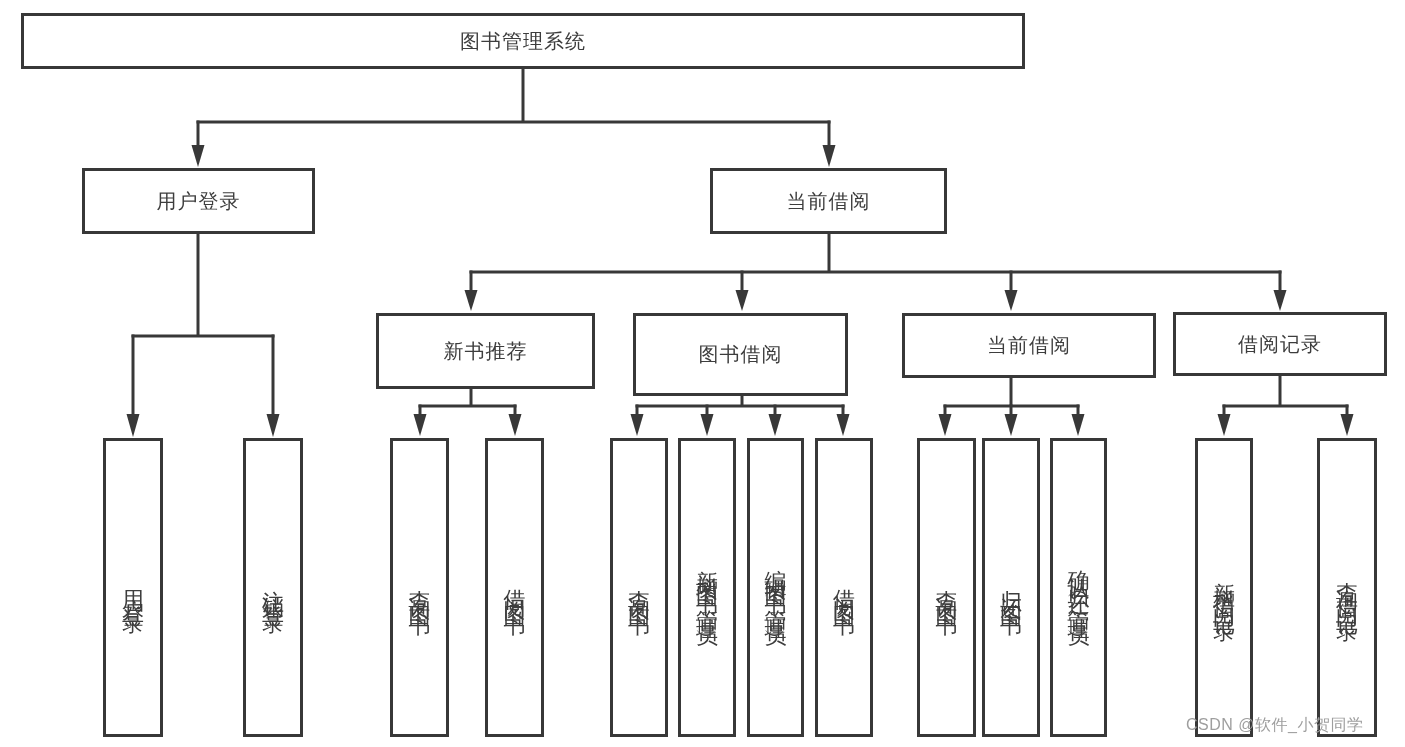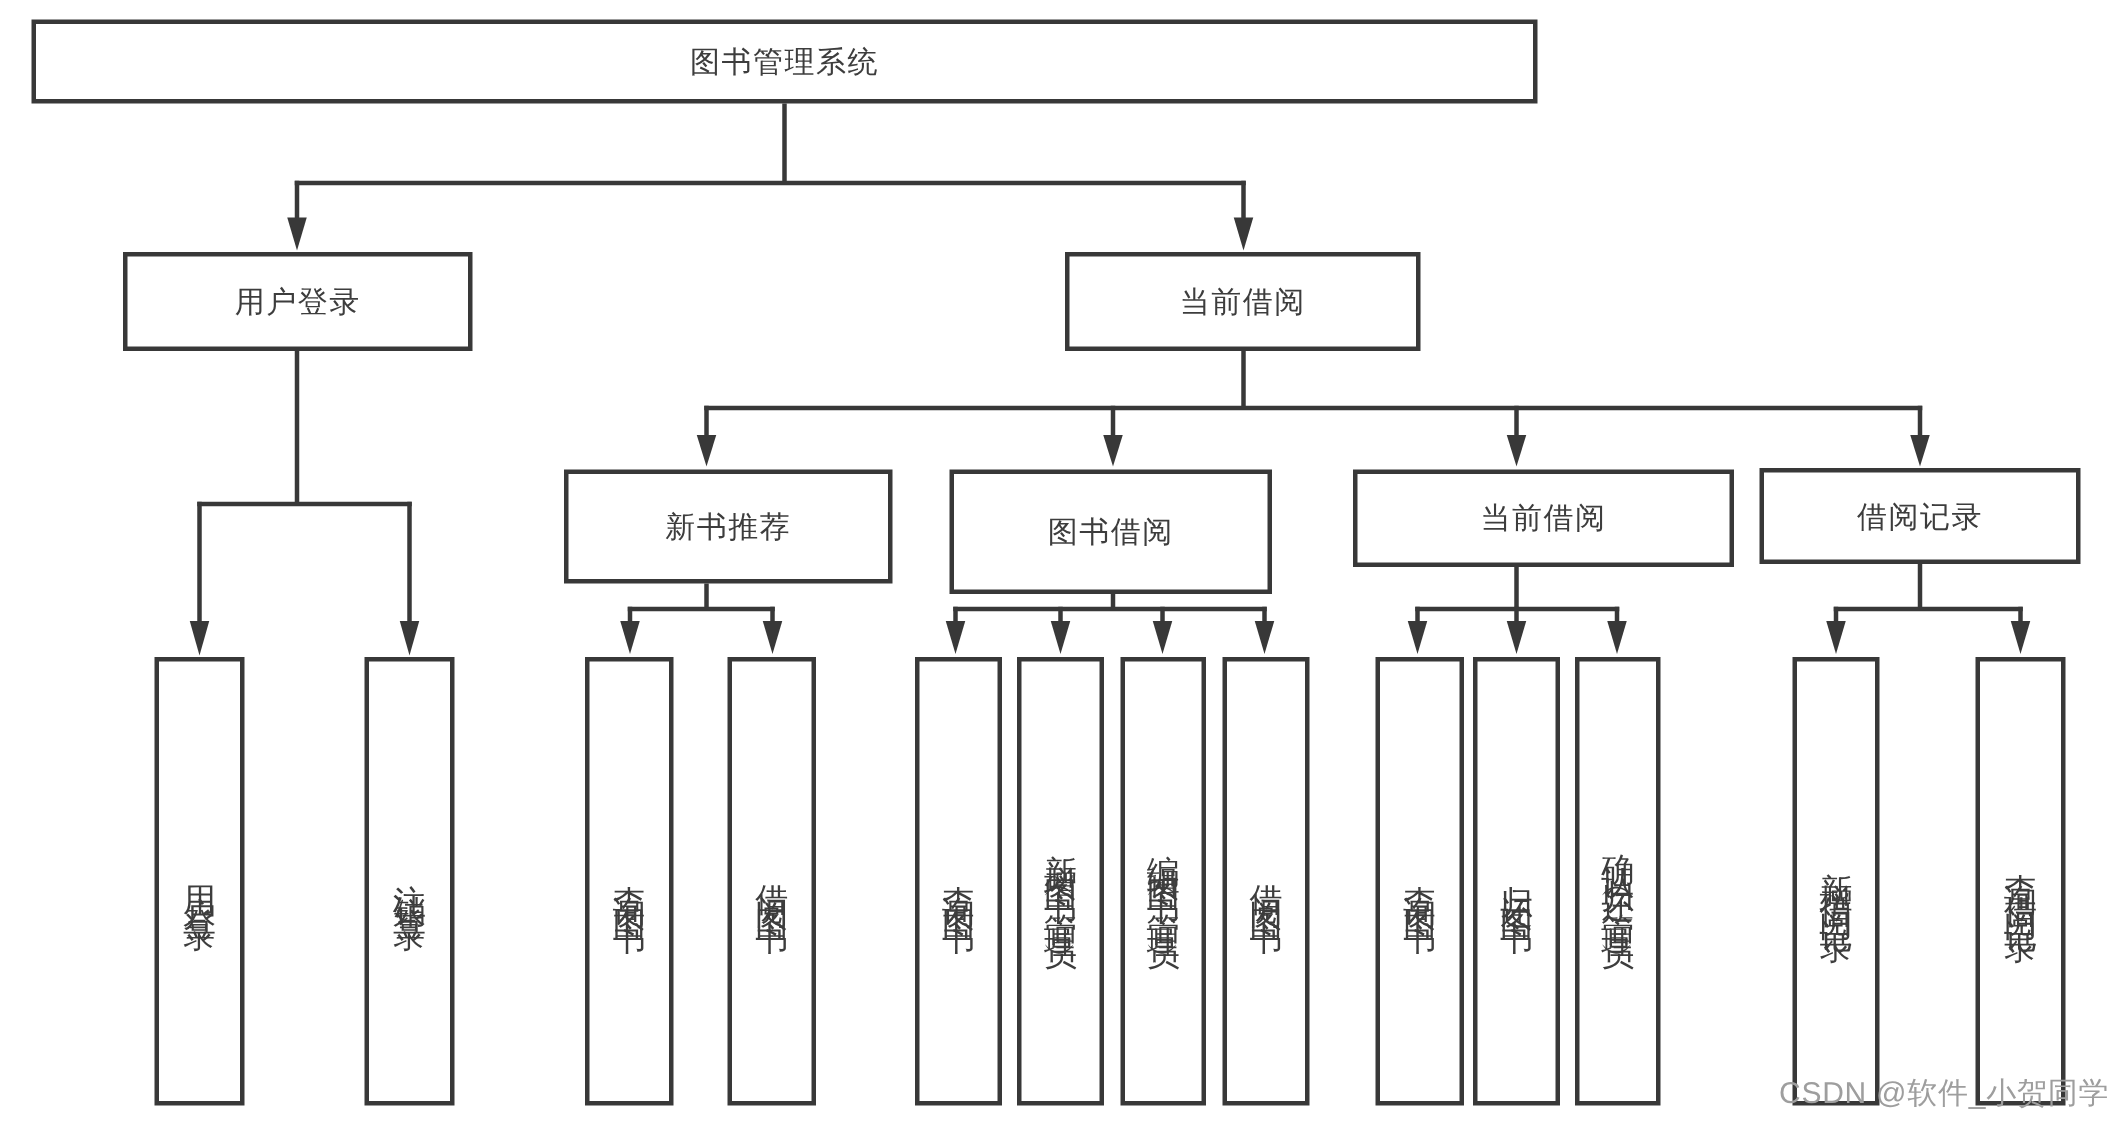--- a/index.html
+++ b/index.html
@@ -54,21 +54,21 @@
   .box.v{
     writing-mode:vertical-lr;
     font-size:22px;
     letter-spacing:8px;
     line-height:1;
   }
   .watermark{
     position:absolute;
     left:1186px;
     top:715px;
-    font-size:20px;
+    font-size:16px;
     color:var(--watermark);
     white-space:nowrap;
     letter-spacing:0.5px;
   }
 </style>
 </head>
 <body>
 
 <div class="stage">
 

